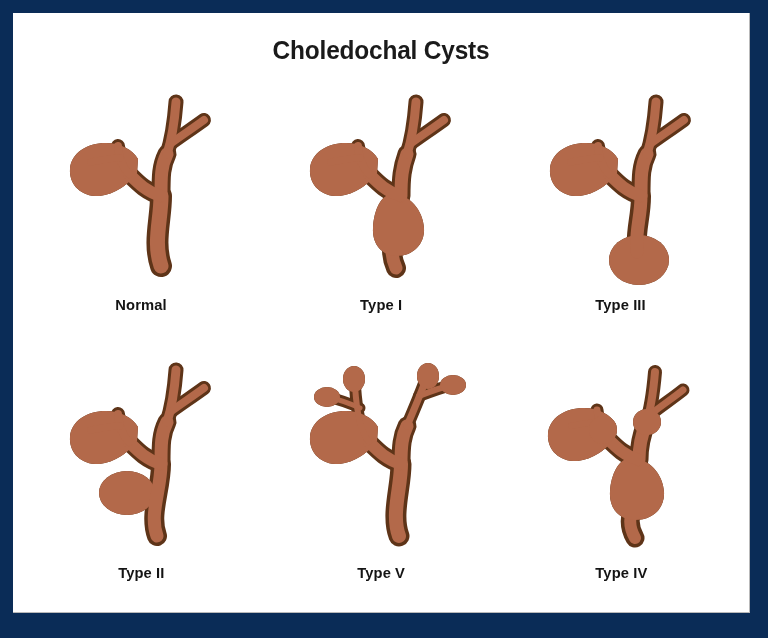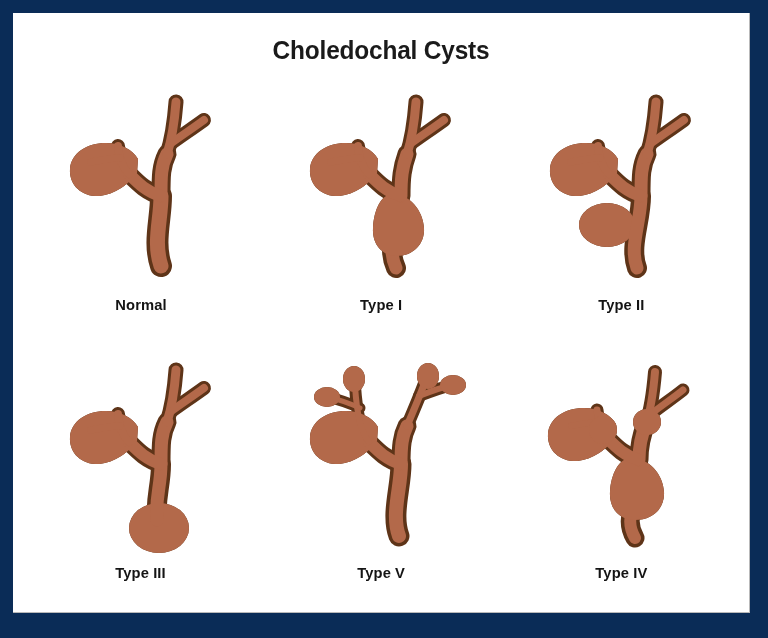--- a/index.html
+++ b/index.html
@@ -155,20 +155,48 @@
             <path class="duct duct-fill" stroke-width="8" d="M86,104 C79,97 76,88 75,76"></path>
             <path class="duct duct-fill" stroke-width="7" d="M77,88 C68,88 58,90 48,92"></path>
           </g>
         </svg>
         <div class="panel-label">Type I</div>
       </div>
 
       <div class="panel">
         <svg class="panel-art" viewBox="0 0 196 228">
           <g>
+            <path class="duct duct-outline" stroke-width="20" d="M114,182 C112,160 118,148 118,126"></path>
+            <path class="duct duct-outline" stroke-width="19" d="M118,126 C118,106 118,96 124,84"></path>
+            <path class="duct duct-outline" stroke-width="15" d="M124,84 C128,72 131,58 133,32"></path>
+            <path class="duct duct-outline" stroke-width="14" d="M127,74 C138,66 150,58 161,50"></path>
+            <path class="duct duct-outline" stroke-width="18" d="M118,126 C104,122 96,114 86,104"></path>
+            <path class="duct duct-outline" stroke-width="14" d="M86,104 C79,97 76,88 75,76"></path>
+            <path class="duct duct-outline" stroke-width="13" d="M77,88 C68,88 58,90 48,92"></path>
+            <ellipse class="blob-outline" cx="116" cy="190" rx="30" ry="25" stroke="#5e3418" stroke-width="7"></ellipse>
+            <path class="blob-outline" d="M94,103 C84,117 66,127 52,126 C36,125 26,113 27,99 C28,83 44,73 63,73 C78,73 90,80 95,89 Z" stroke="#5e3418" stroke-width="7" stroke-linejoin="round"></path>
+          </g>
+          <g>
+            <path class="blob-fill" d="M94,103 C84,117 66,127 52,126 C36,125 26,113 27,99 C28,83 44,73 63,73 C78,73 90,80 95,89 Z"></path>
+            <ellipse class="blob-fill" cx="116" cy="190" rx="30" ry="25"></ellipse>
+            <path class="duct duct-fill" stroke-width="13" d="M114,182 C112,160 118,148 118,126"></path>
+            <path class="duct duct-fill" stroke-width="13" d="M118,126 C118,106 118,96 124,84"></path>
+            <path class="duct duct-fill" stroke-width="9" d="M124,84 C128,72 131,58 133,32"></path>
+            <path class="duct duct-fill" stroke-width="8" d="M127,74 C138,66 150,58 161,50"></path>
+            <path class="duct duct-fill" stroke-width="12" d="M118,126 C104,122 96,114 86,104"></path>
+            <path class="duct duct-fill" stroke-width="8" d="M86,104 C79,97 76,88 75,76"></path>
+            <path class="duct duct-fill" stroke-width="7" d="M77,88 C68,88 58,90 48,92"></path>
+          </g>
+        </svg>
+        <div class="panel-label">Type III</div>
+      </div>
+
+      <div class="panel">
+        <svg class="panel-art" viewBox="0 0 196 228">
+          <g>
             <path class="duct duct-outline" stroke-width="20" d="M114,198 C106,176 118,152 118,126"></path>
             <path class="duct duct-outline" stroke-width="19" d="M118,126 C118,106 118,96 124,84"></path>
             <path class="duct duct-outline" stroke-width="15" d="M124,84 C128,72 131,58 133,32"></path>
             <path class="duct duct-outline" stroke-width="14" d="M127,74 C138,66 150,58 161,50"></path>
             <path class="duct duct-outline" stroke-width="18" d="M118,126 C104,122 96,114 86,104"></path>
             <path class="duct duct-outline" stroke-width="14" d="M86,104 C79,97 76,88 75,76"></path>
             <path class="duct duct-outline" stroke-width="13" d="M77,88 C68,88 58,90 48,92"></path>
             <ellipse class="blob-outline" cx="84" cy="155" rx="28" ry="22" stroke="#5e3418" stroke-width="7"></ellipse>
             <path class="blob-outline" d="M94,103 C84,117 66,127 52,126 C36,125 26,113 27,99 C28,83 44,73 63,73 C78,73 90,80 95,89 Z" stroke="#5e3418" stroke-width="7" stroke-linejoin="round"></path>
           </g>
@@ -178,48 +206,20 @@
             <path class="duct duct-fill" stroke-width="13" d="M114,198 C106,176 118,152 118,126"></path>
             <path class="duct duct-fill" stroke-width="13" d="M118,126 C118,106 118,96 124,84"></path>
             <path class="duct duct-fill" stroke-width="9" d="M124,84 C128,72 131,58 133,32"></path>
             <path class="duct duct-fill" stroke-width="8" d="M127,74 C138,66 150,58 161,50"></path>
             <path class="duct duct-fill" stroke-width="12" d="M118,126 C104,122 96,114 86,104"></path>
             <path class="duct duct-fill" stroke-width="8" d="M86,104 C79,97 76,88 75,76"></path>
             <path class="duct duct-fill" stroke-width="7" d="M77,88 C68,88 58,90 48,92"></path>
           </g>
         </svg>
         <div class="panel-label">Type II</div>
-      </div>
-
-      <div class="panel">
-        <svg class="panel-art" viewBox="0 0 196 228">
-          <g>
-            <path class="duct duct-outline" stroke-width="20" d="M114,182 C112,160 118,148 118,126"></path>
-            <path class="duct duct-outline" stroke-width="19" d="M118,126 C118,106 118,96 124,84"></path>
-            <path class="duct duct-outline" stroke-width="15" d="M124,84 C128,72 131,58 133,32"></path>
-            <path class="duct duct-outline" stroke-width="14" d="M127,74 C138,66 150,58 161,50"></path>
-            <path class="duct duct-outline" stroke-width="18" d="M118,126 C104,122 96,114 86,104"></path>
-            <path class="duct duct-outline" stroke-width="14" d="M86,104 C79,97 76,88 75,76"></path>
-            <path class="duct duct-outline" stroke-width="13" d="M77,88 C68,88 58,90 48,92"></path>
-            <ellipse class="blob-outline" cx="116" cy="190" rx="30" ry="25" stroke="#5e3418" stroke-width="7"></ellipse>
-            <path class="blob-outline" d="M94,103 C84,117 66,127 52,126 C36,125 26,113 27,99 C28,83 44,73 63,73 C78,73 90,80 95,89 Z" stroke="#5e3418" stroke-width="7" stroke-linejoin="round"></path>
-          </g>
-          <g>
-            <path class="blob-fill" d="M94,103 C84,117 66,127 52,126 C36,125 26,113 27,99 C28,83 44,73 63,73 C78,73 90,80 95,89 Z"></path>
-            <ellipse class="blob-fill" cx="116" cy="190" rx="30" ry="25"></ellipse>
-            <path class="duct duct-fill" stroke-width="13" d="M114,182 C112,160 118,148 118,126"></path>
-            <path class="duct duct-fill" stroke-width="13" d="M118,126 C118,106 118,96 124,84"></path>
-            <path class="duct duct-fill" stroke-width="9" d="M124,84 C128,72 131,58 133,32"></path>
-            <path class="duct duct-fill" stroke-width="8" d="M127,74 C138,66 150,58 161,50"></path>
-            <path class="duct duct-fill" stroke-width="12" d="M118,126 C104,122 96,114 86,104"></path>
-            <path class="duct duct-fill" stroke-width="8" d="M86,104 C79,97 76,88 75,76"></path>
-            <path class="duct duct-fill" stroke-width="7" d="M77,88 C68,88 58,90 48,92"></path>
-          </g>
-        </svg>
-        <div class="panel-label">Type III</div>
       </div>
 
       <div class="panel">
         <svg class="panel-art" viewBox="0 0 196 228">
           <g>
             <path class="duct duct-outline" stroke-width="21" d="M116,198 C108,176 118,150 118,126"></path>
             <path class="duct duct-outline" stroke-width="19" d="M118,126 C118,108 119,98 124,88"></path>
             <path class="duct duct-outline" stroke-width="13" d="M124,88 C130,74 136,60 142,44"></path>
             <path class="duct duct-outline" stroke-width="12" d="M136,58 C146,54 156,50 166,48"></path>
             <path class="duct duct-outline" stroke-width="18" d="M118,126 C104,122 96,114 86,104"></path>

